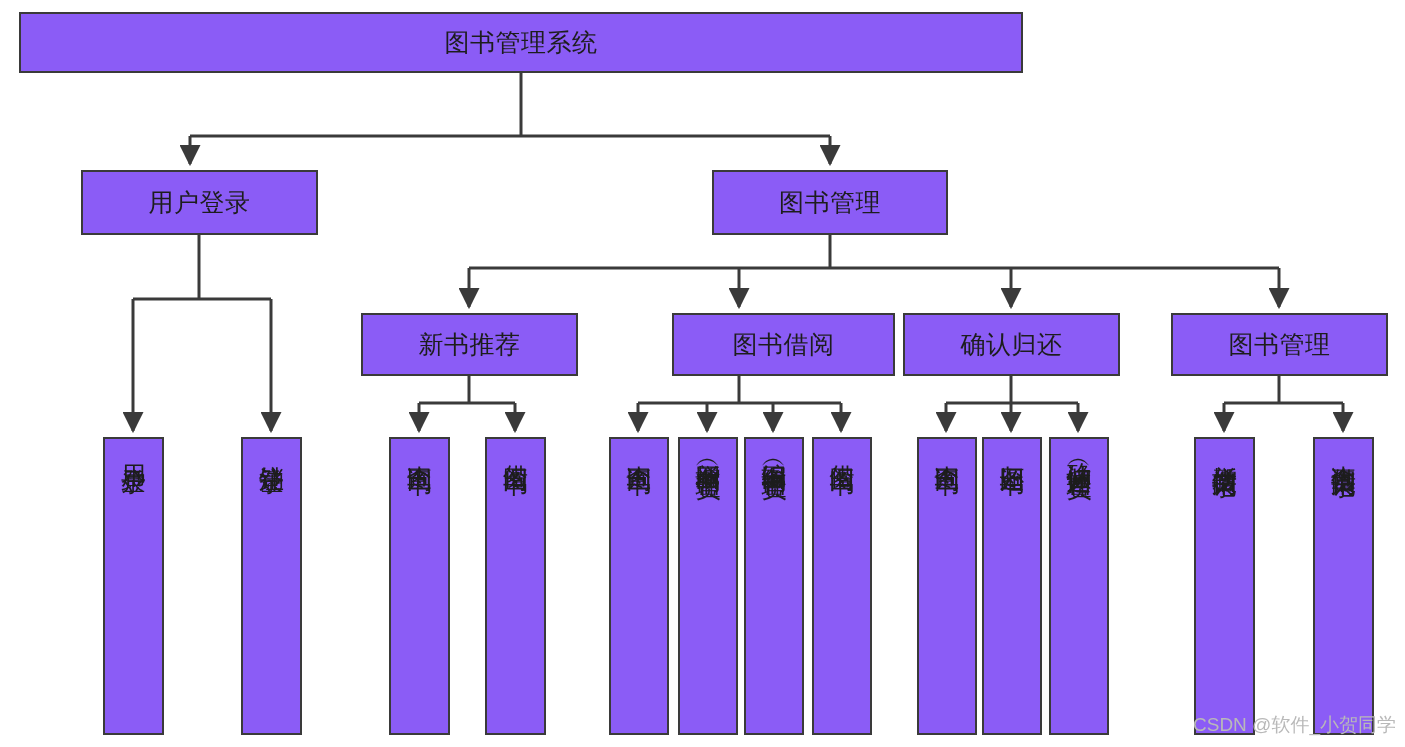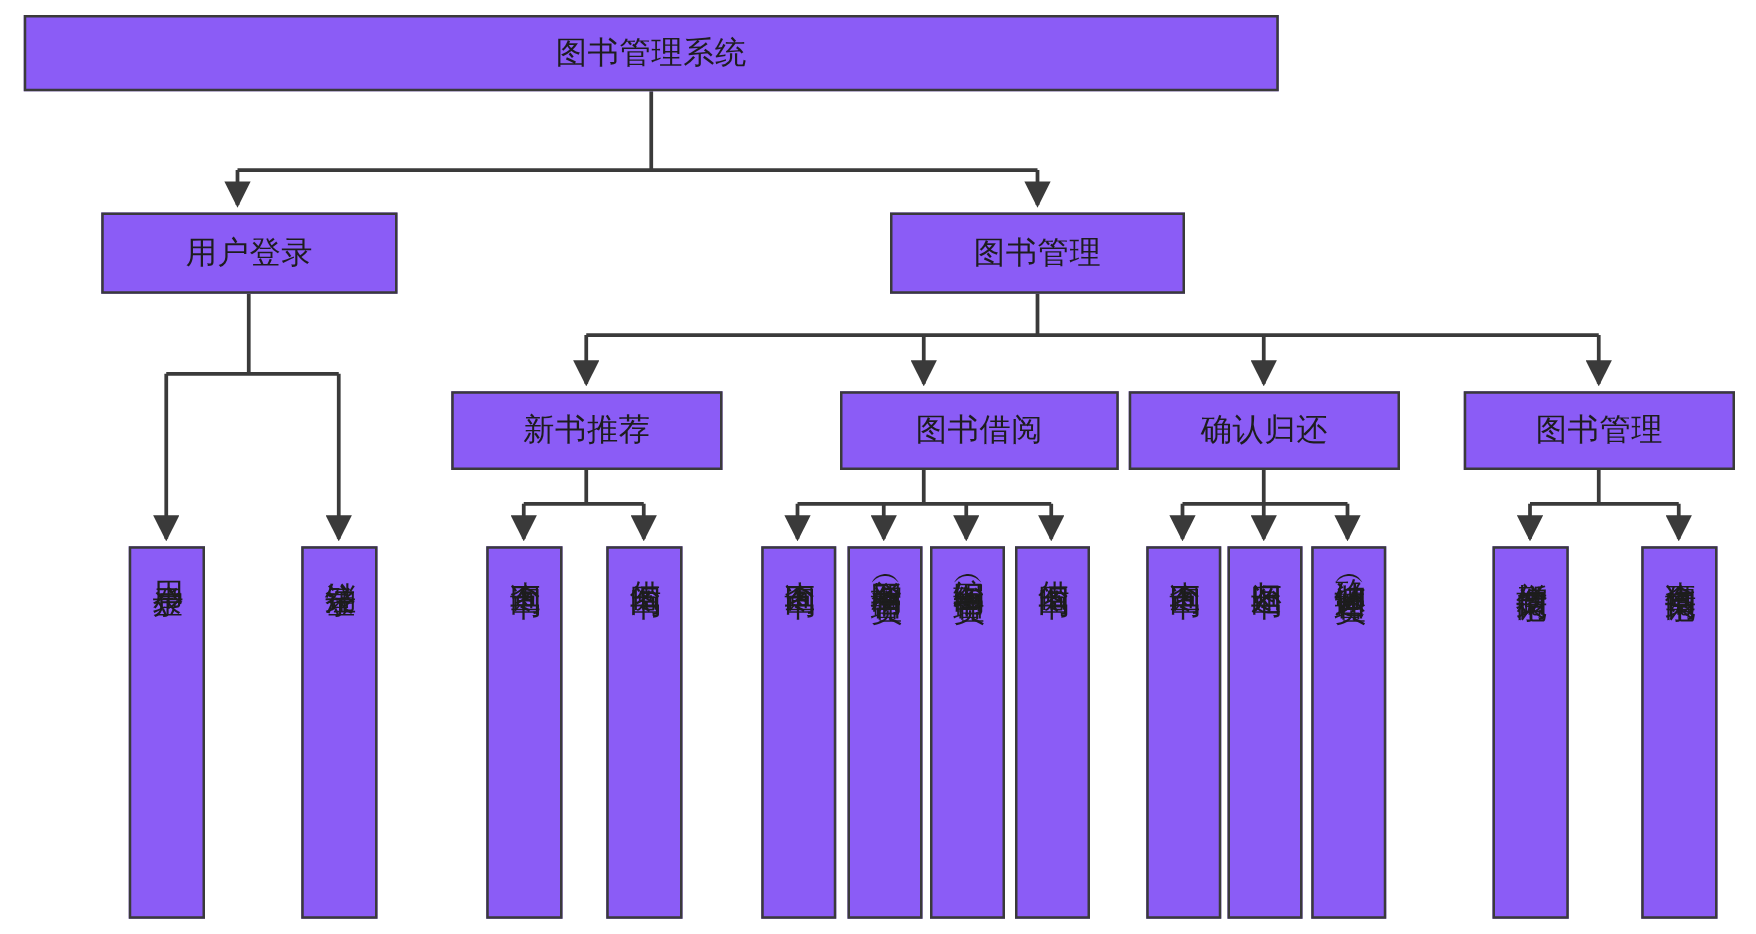--- a/index.html
+++ b/index.html
@@ -194,14 +194,15 @@
     <span class="label">确认归还（管理员）</span>
   </div>
 
   <div class="node v" style="left:1194px; top:437px; width:61px; height:298px;">
     <span class="label">新增借阅记录</span>
   </div>
   <div class="node v" style="left:1313px; top:437px; width:61px; height:298px;">
     <span class="label">查询借阅记录</span>
   </div>
 
+  <div id="watermark">CSDN @软件_小贺同学</div>
 
 </div>
 
 </body></html>

